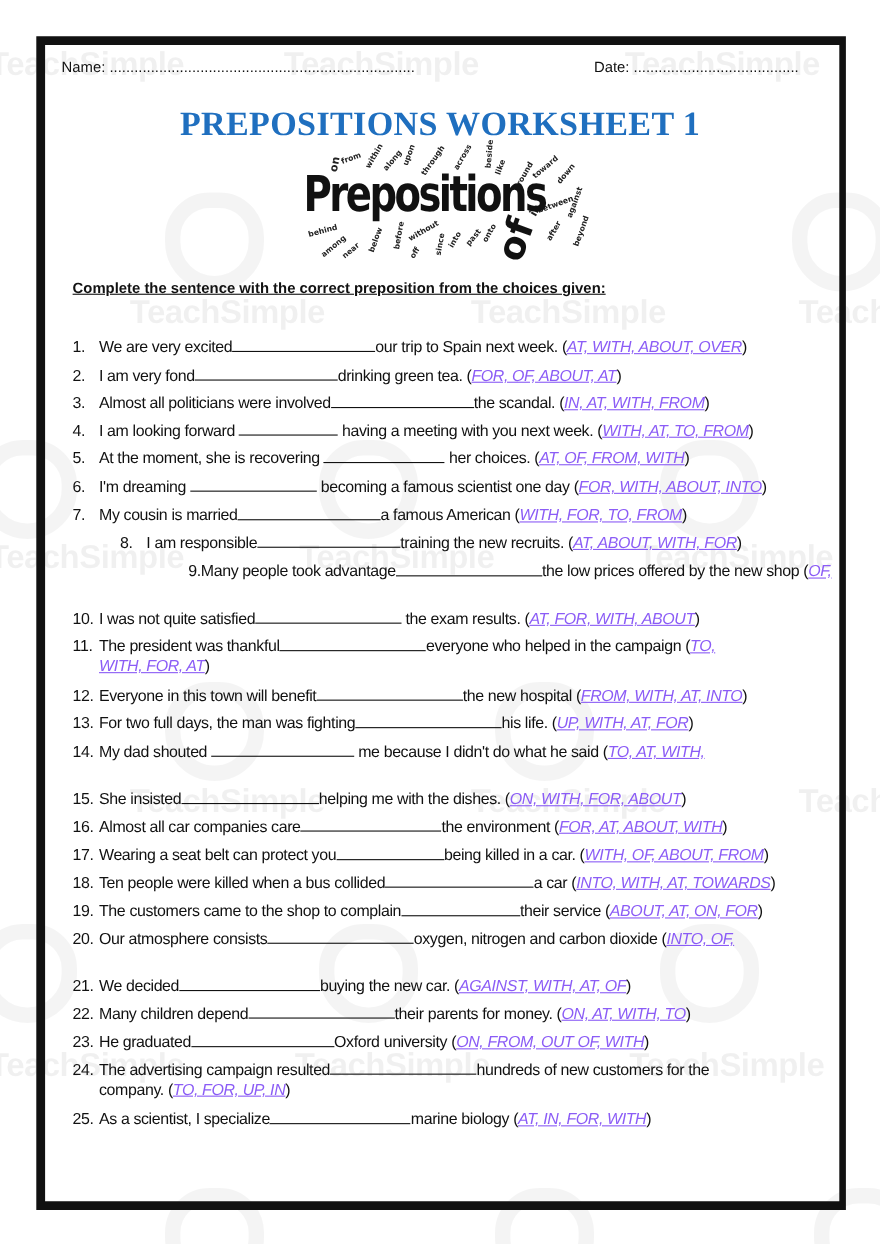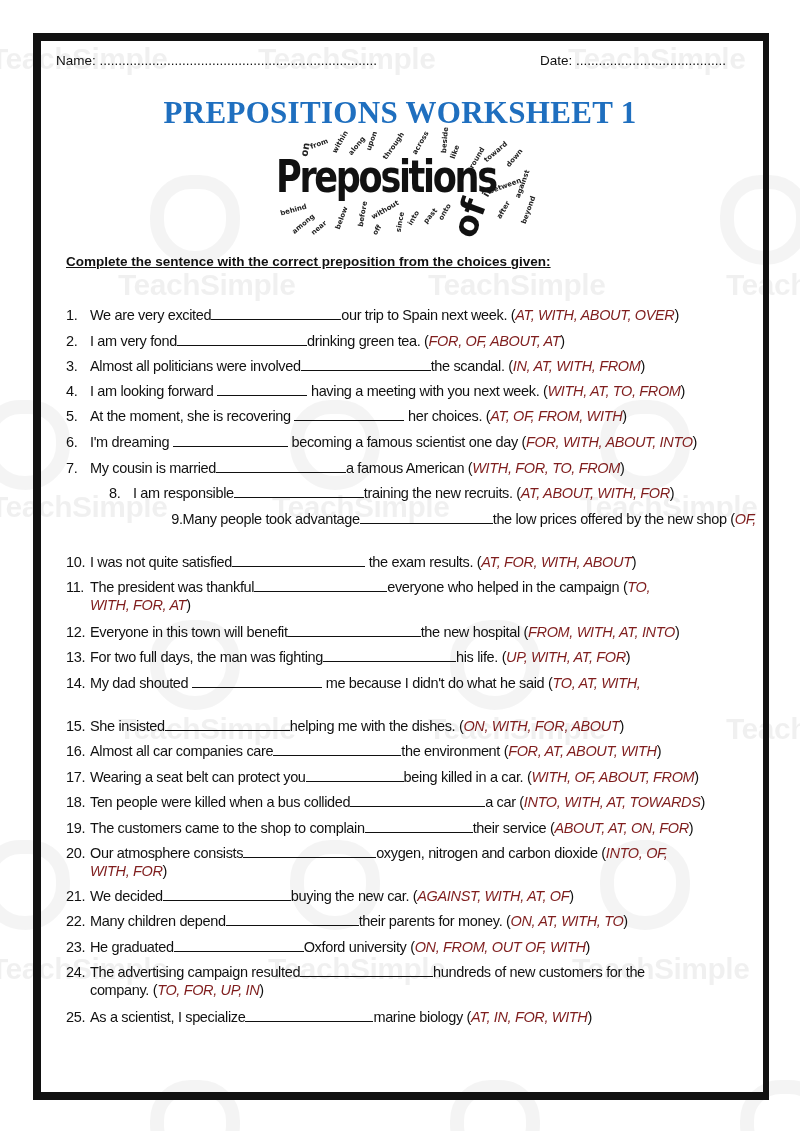--- a/index.html
+++ b/index.html
@@ -62,21 +62,21 @@
     .q {
       position: absolute; left: 0; width: 690px;
       font-size: 14.5px; line-height: 18px; color: #111;
       letter-spacing: -0.35px;
     }
     .q .num { display: inline-block; width: 24px; }
     .q .blank {
       display: inline-block; border-bottom: 1.2px solid #111; height: 13px;
       vertical-align: baseline;
     }
-    .q .choices { color: #7f1d1d; font-style: italic; }
+    .q .choices { color: #8b5cf6; font-style: italic; text-decoration: underline; }
     .q .cont { padding-left: 24px; display: block; }
   </style>
 </head>
 <body>
 
 <div class="wm" style="left:-10px;top:42px;">TeachSimple</div>
 <div class="wm" style="left:258px;top:42px;">TeachSimple</div>
 <div class="wm" style="left:568px;top:42px;">TeachSimple</div>
 <div class="wm" style="left:118px;top:268px;">TeachSimple</div>
 <div class="wm" style="left:428px;top:268px;">TeachSimple</div>
@@ -162,19 +162,19 @@
     <div class="q" style="top: 247px;"><span class="num">10.</span><span>I was not quite satisfied</span><span class="blank" style="width: 133px;"></span><span> the exam results. (</span><span class="choices">AT, FOR, WITH, ABOUT</span><span>)</span></div>
     <div class="q" style="top: 272px;"><span class="num">11.</span><span>The president was thankful</span><span class="blank" style="width: 133px;"></span><span>everyone who helped in the campaign (</span><span class="choices">TO,</span><span class="cont"><span class="choices">WITH, FOR, AT</span><span>)</span></span></div>
     <div class="q" style="top: 317px;"><span class="num">12.</span><span>Everyone in this town will benefit</span><span class="blank" style="width: 133px;"></span><span>the new hospital (</span><span class="choices">FROM, WITH, AT, INTO</span><span>)</span></div>
     <div class="q" style="top: 342px;"><span class="num">13.</span><span>For two full days, the man was fighting</span><span class="blank" style="width: 133px;"></span><span>his life. (</span><span class="choices">UP, WITH, AT, FOR</span><span>)</span></div>
     <div class="q" style="top: 368px;"><span class="num">14.</span><span>My dad shouted </span><span class="blank" style="width: 130px;"></span><span> me because I didn't do what he said (</span><span class="choices">TO, AT, WITH,</span></div>
     <div class="q" style="top: 411px;"><span class="num">15.</span><span>She insisted</span><span class="blank" style="width: 125px;"></span><span>helping me with the dishes. (</span><span class="choices">ON, WITH, FOR, ABOUT</span><span>)</span></div>
     <div class="q" style="top: 436px;"><span class="num">16.</span><span>Almost all car companies care</span><span class="blank" style="width: 128px;"></span><span>the environment (</span><span class="choices">FOR, AT, ABOUT, WITH</span><span>)</span></div>
     <div class="q" style="top: 462px;"><span class="num">17.</span><span>Wearing a seat belt can protect you</span><span class="blank" style="width: 98px;"></span><span>being killed in a car. (</span><span class="choices">WITH, OF, ABOUT, FROM</span><span>)</span></div>
     <div class="q" style="top: 487px;"><span class="num">18.</span><span>Ten people were killed when a bus collided</span><span class="blank" style="width: 135px;"></span><span>a car (</span><span class="choices">INTO, WITH, AT, TOWARDS</span><span>)</span></div>
     <div class="q" style="top: 513px;"><span class="num">19.</span><span>The customers came to the shop to complain</span><span class="blank" style="width: 108px;"></span><span>their service (</span><span class="choices">ABOUT, AT, ON, FOR</span><span>)</span></div>
-    <div class="q" style="top: 538px;"><span class="num">20.</span><span>Our atmosphere consists</span><span class="blank" style="width: 133px;"></span><span>oxygen, nitrogen and carbon dioxide (</span><span class="choices">INTO, OF,</span><span class="cont"><span class="choices">WITH, FOR</span><span>)</span></span></div>
+    <div class="q" style="top: 538px;"><span class="num">20.</span><span>Our atmosphere consists</span><span class="blank" style="width: 133px;"></span><span>oxygen, nitrogen and carbon dioxide (</span><span class="choices">INTO, OF,</span></div>
     <div class="q" style="top: 581px;"><span class="num">21.</span><span>We decided</span><span class="blank" style="width: 128px;"></span><span>buying the new car. (</span><span class="choices">AGAINST, WITH, AT, OF</span><span>)</span></div>
     <div class="q" style="top: 606px;"><span class="num">22.</span><span>Many children depend</span><span class="blank" style="width: 133px;"></span><span>their parents for money. (</span><span class="choices">ON, AT, WITH, TO</span><span>)</span></div>
     <div class="q" style="top: 632px;"><span class="num">23.</span><span>He graduated</span><span class="blank" style="width: 130px;"></span><span>Oxford university (</span><span class="choices">ON, FROM, OUT OF, WITH</span><span>)</span></div>
     <div class="q" style="top: 657px;"><span class="num">24.</span><span>The advertising campaign resulted</span><span class="blank" style="width: 133px;"></span><span>hundreds of new customers for the</span><span class="cont"><span>company. (</span><span class="choices">TO, FOR, UP, IN</span><span>)</span></span></div>
     <div class="q" style="top: 702px;"><span class="num">25.</span><span>As a scientist, I specialize</span><span class="blank" style="width: 128px;"></span><span>marine biology (</span><span class="choices">AT, IN, FOR, WITH</span><span>)</span></div>
   </div>
 
 </body></html>

